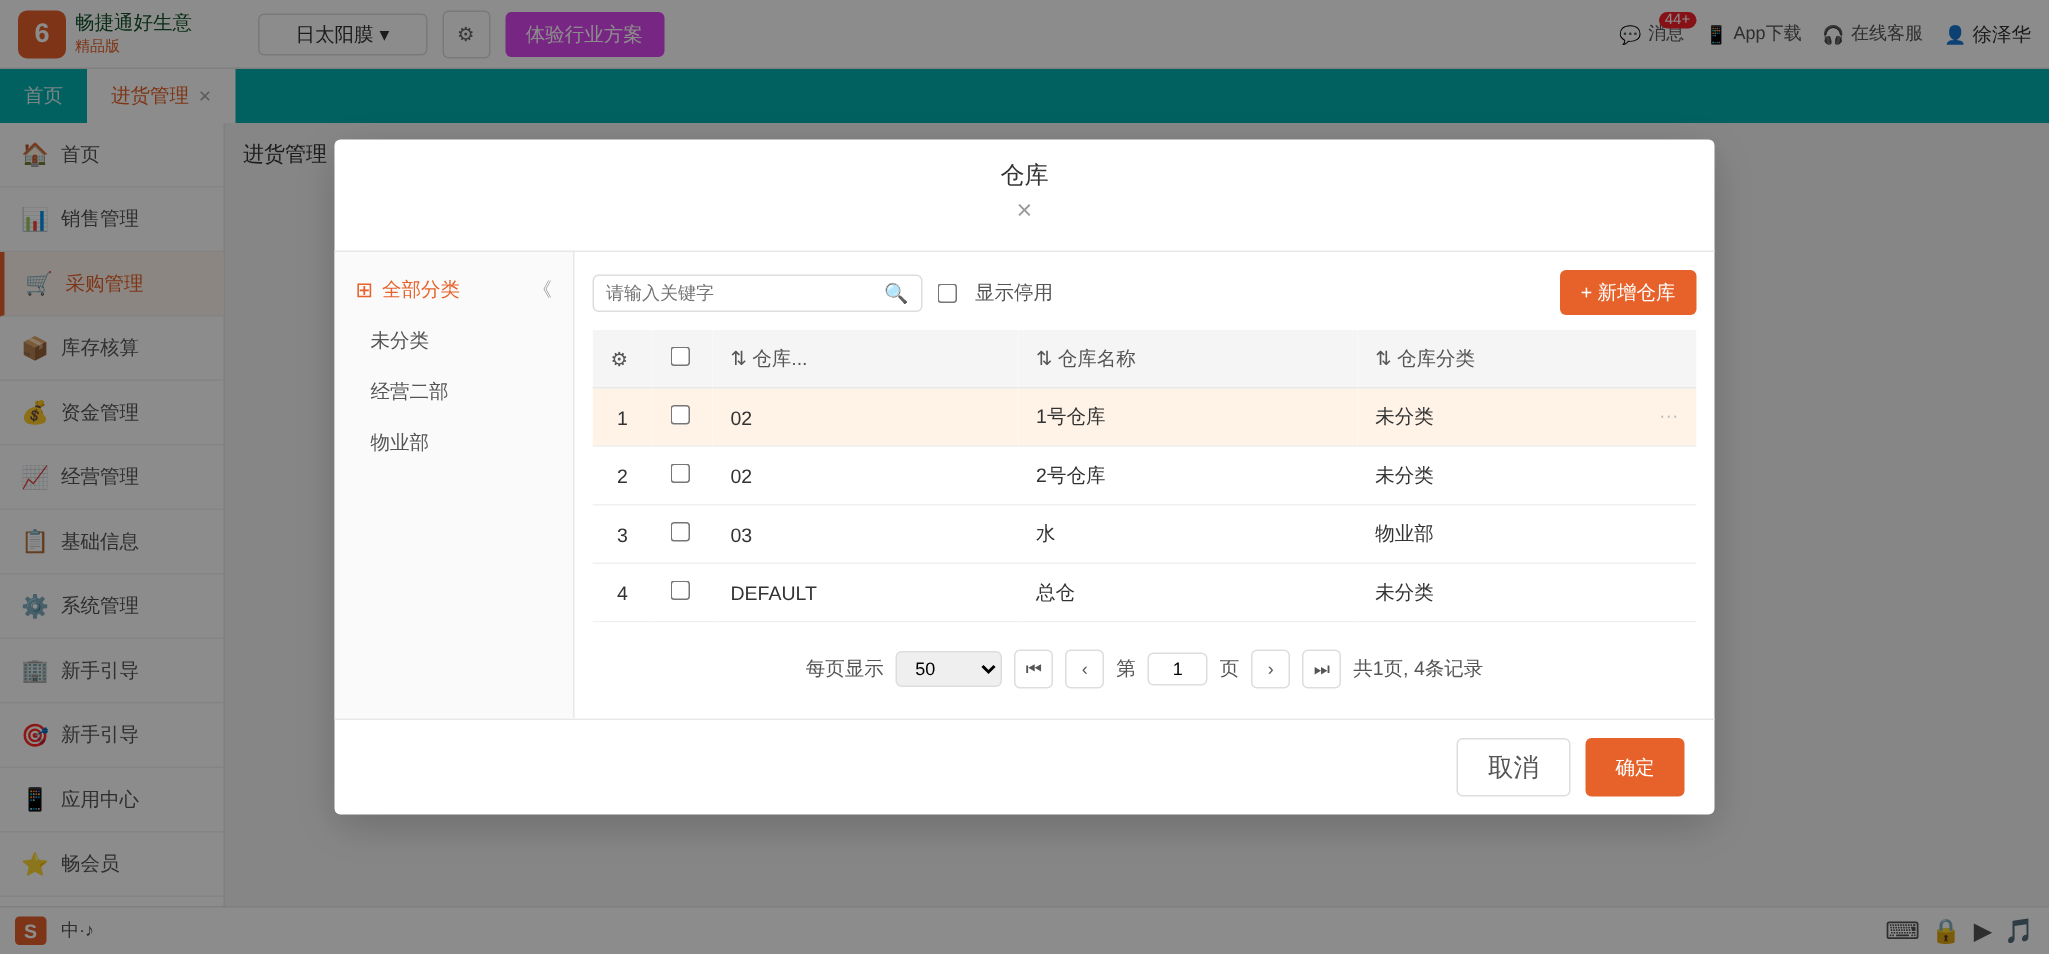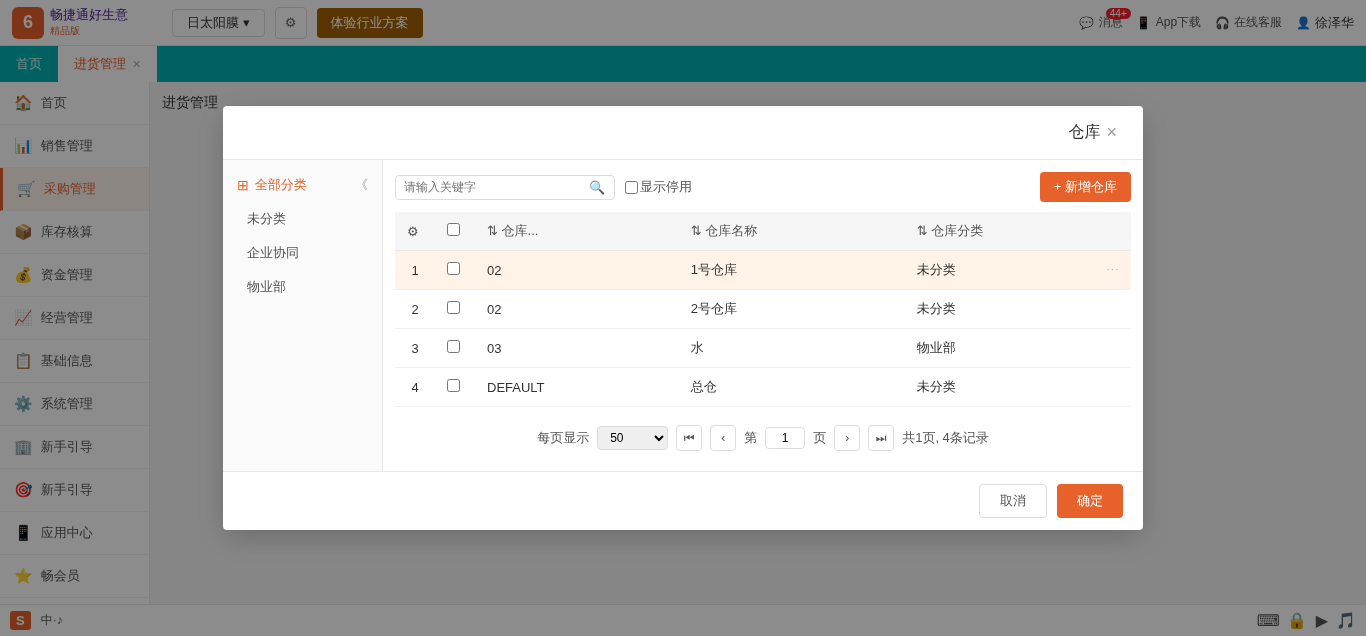--- a/index.html
+++ b/index.html
@@ -22,41 +22,41 @@
       gap: 6px;
       min-width: 150px;
     }
     .logo-icon {
       width: 32px; height: 32px;
       background: #e6622a;
       border-radius: 6px;
       display: flex; align-items: center; justify-content: center;
       color: white; font-weight: bold; font-size: 18px;
     }
-    .logo-text { font-size: 13px; color: #4c1d95; line-height: 1.3; }
+    .logo-text { font-size: 13px; color: #14532d; line-height: 1.3; }
     .logo-sub { font-size: 10px; color: #e6622a; }
     .store-select {
       display: flex; align-items: center; gap: 4px;
-      padding: 4px 14px;
+      padding: 4px 24px;
       border: 1px solid #ddd;
       border-radius: 4px;
       cursor: pointer;
       color: #333;
       margin-left: 10px;
     }
     .header-mid { flex: 1; display: flex; align-items: center; gap: 10px; padding: 0 10px; }
     .gear-btn {
       width: 32px; height: 32px;
       border: 1px solid #ddd;
       border-radius: 4px;
       display: flex; align-items: center; justify-content: center;
       cursor: pointer; color: #666;
     }
     .trial-btn {
-      background: #a16207;
+      background: #d946ef;
       color: white;
       border: none;
       border-radius: 4px;
       padding: 6px 14px;
       cursor: pointer;
       font-size: 13px;
     }
     .header-right {
       display: flex; align-items: center; gap: 14px;
     }
@@ -153,21 +153,22 @@
       z-index: 200;
       box-shadow: 0 8px 30px rgba(0,0,0,0.2);
       display: flex;
       flex-direction: column;
     }
     .modal-header {
       padding: 14px 20px;
       border-bottom: 1px solid #e8e8e8;
       display: flex;
       align-items: center;
-      justify-content: flex-end;
+      justify-content: center;
+      flex-direction: column;
     }
     .modal-title { font-size: 16px; font-weight: 500; color: #333; }
     .modal-close {
       cursor: pointer;
       font-size: 18px;
       color: #999;
       padding: 2px 6px;
     }
     .modal-body {
       display: flex;
@@ -231,21 +232,21 @@
     .search-box input {
       border: none;
       outline: none;
       font-size: 12px;
       color: #333;
       width: 100%;
       background: transparent;
     }
     .search-icon { color: #aaa; cursor: pointer; }
     .show-disabled {
-      display: flex; align-items: center; gap: 2px;
+      display: flex; align-items: center; gap: 12px;
       font-size: 13px; color: #555;
       cursor: pointer;
     }
     .show-disabled input[type="checkbox"] { cursor: pointer; }
     .add-btn {
       margin-left: auto;
       background: #e6622a;
       color: white;
       border: none;
       border-radius: 4px;
@@ -324,21 +325,21 @@
       display: flex;
       justify-content: flex-end;
       gap: 10px;
     }
     .cancel-btn {
       padding: 7px 20px;
       border: 1px solid #ddd;
       border-radius: 4px;
       background: white;
       cursor: pointer;
-      font-size: 13px;
+      font-size: 17px;
       color: #555;
     }
     .confirm-btn {
       padding: 7px 20px;
       border: none;
       border-radius: 4px;
       background: #e6622a;
       color: white;
       cursor: pointer;
       font-size: 13px;
@@ -490,21 +491,21 @@
 
   <div class="modal-body">
 
     <div class="category-panel">
       <div class="category-header">
         <span class="grid-icon">⊞</span>
         <span>全部分类</span>
         <span class="collapse-btn">《</span>
       </div>
       <div class="category-item">未分类</div>
-      <div class="category-item">企业协同</div>
+      <div class="category-item">经营二部</div>
       <div class="category-item">物业部</div>
     </div>
 
     <div class="table-panel">
 
       <div class="table-toolbar">
         <div class="search-box">
           <input type="text" placeholder="请输入关键字" style="">
           <span class="search-icon">🔍</span>
         </div>

